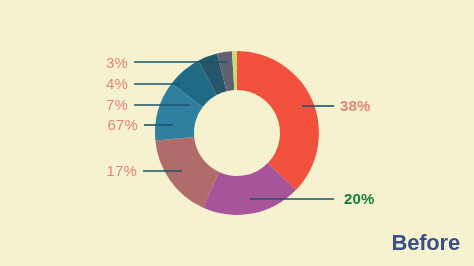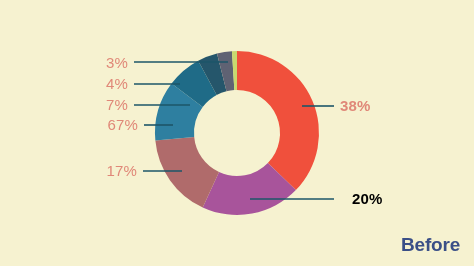--- a/index.html
+++ b/index.html
@@ -40,21 +40,21 @@
     font-weight: bold;
   }
   .pct-label.left {
     text-align: right;
   }
   #before-text {
     position: absolute;
     right: 14px;
     bottom: 12px;
     color: #3A4F87;
-    font-size: 19px;
+    font-size: 22px;
     font-weight: bold;
     letter-spacing: -0.2px;
     line-height: 1;
     margin-left: 32px;
   }
 </style>
 </head>
 <body>
 
 <div id="stage">
@@ -76,21 +76,21 @@
         <line x1="143" y1="171" x2="182" y2="171" stroke="#1D5668" stroke-width="1.6"></line>
         <line x1="144" y1="125" x2="173" y2="125" stroke="#1D5668" stroke-width="1.6"></line>
         <line x1="134" y1="105" x2="190" y2="105" stroke="#1D5668" stroke-width="1.6"></line>
         <line x1="134" y1="84" x2="180" y2="84" stroke="#1D5668" stroke-width="1.6"></line>
         <line x1="134" y1="62" x2="228" y2="62" stroke="#1D5668" stroke-width="1.6"></line>
       </g>
   </svg>
 
   <div id="labels-layer">
       <div class="pct-label right" style="color: rgb(224, 136, 120); top: 98px; left: 340px;">38%</div>
-      <div class="pct-label right" style="color: #000000; top: 191px; left: 352px;">20%</div>
+      <div class="pct-label right" style="color: #15803d; top: 191px; left: 344px;">20%</div>
       <div class="pct-label left" style="color: rgb(224, 136, 120); top: 163px; right: 337px;">17%</div>
       <div class="pct-label left" style="color: rgb(224, 136, 120); top: 117px; right: 336px;">67%</div>
       <div class="pct-label left" style="color: rgb(224, 136, 120); top: 97px; right: 346px;">7%</div>
       <div class="pct-label left" style="color: rgb(224, 136, 120); top: 76px; right: 346px;">4%</div>
       <div class="pct-label left" style="color: rgb(224, 136, 120); top: 55px; right: 346px;">3%</div>
     </div>
 
   <div id="before-text">Before</div>
 
 </div>

